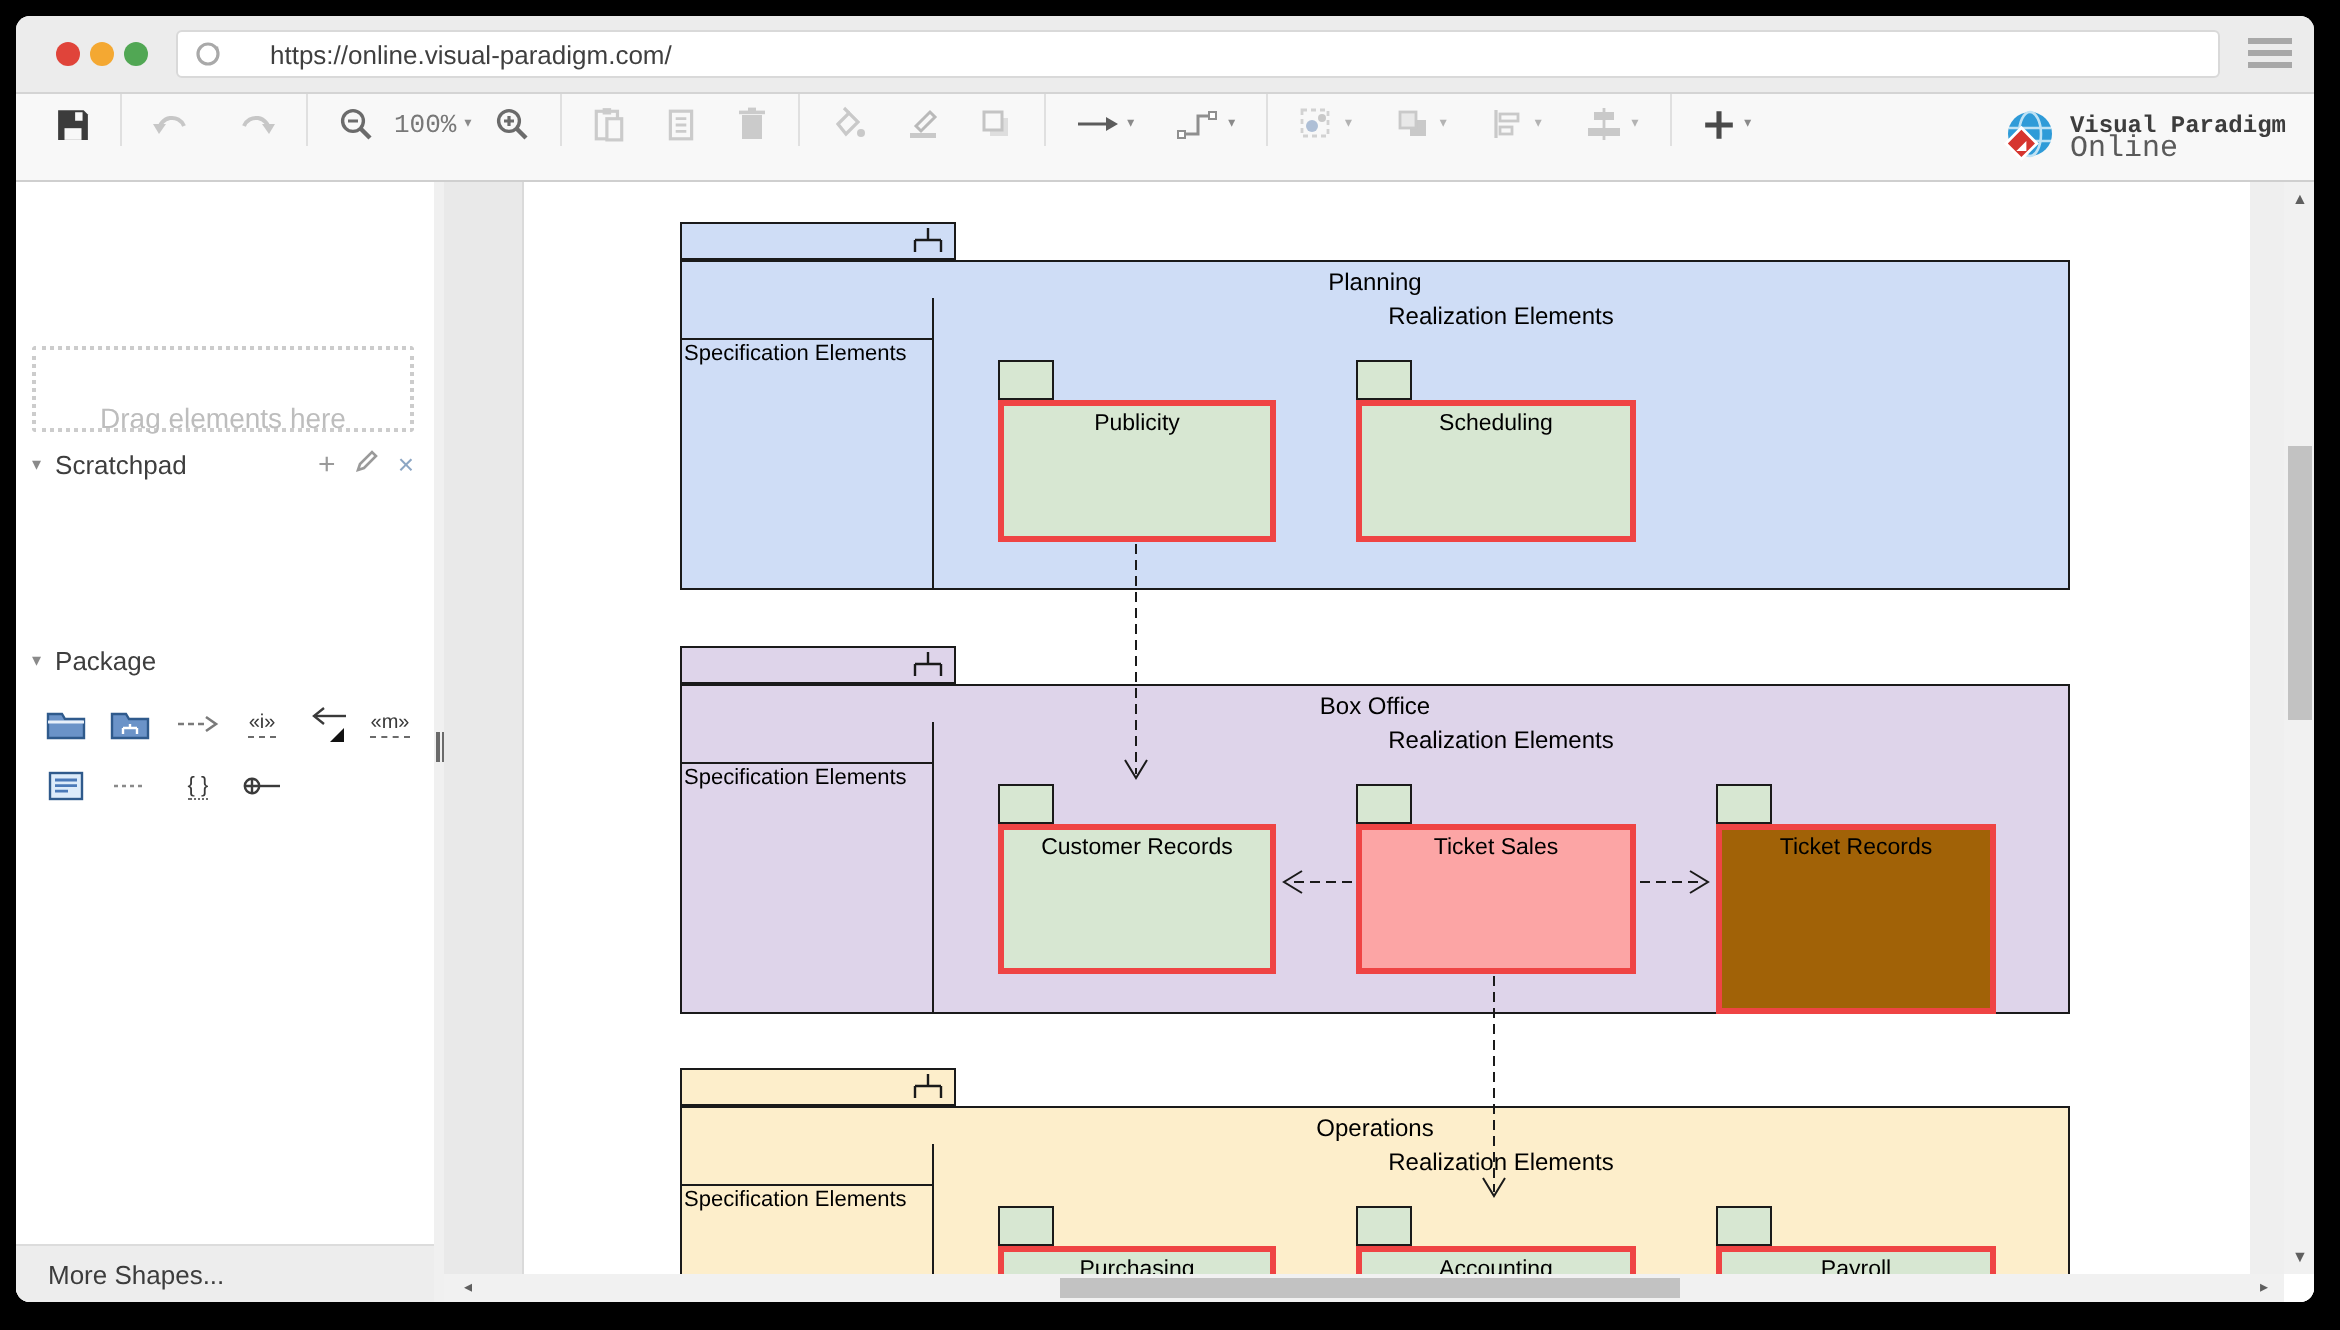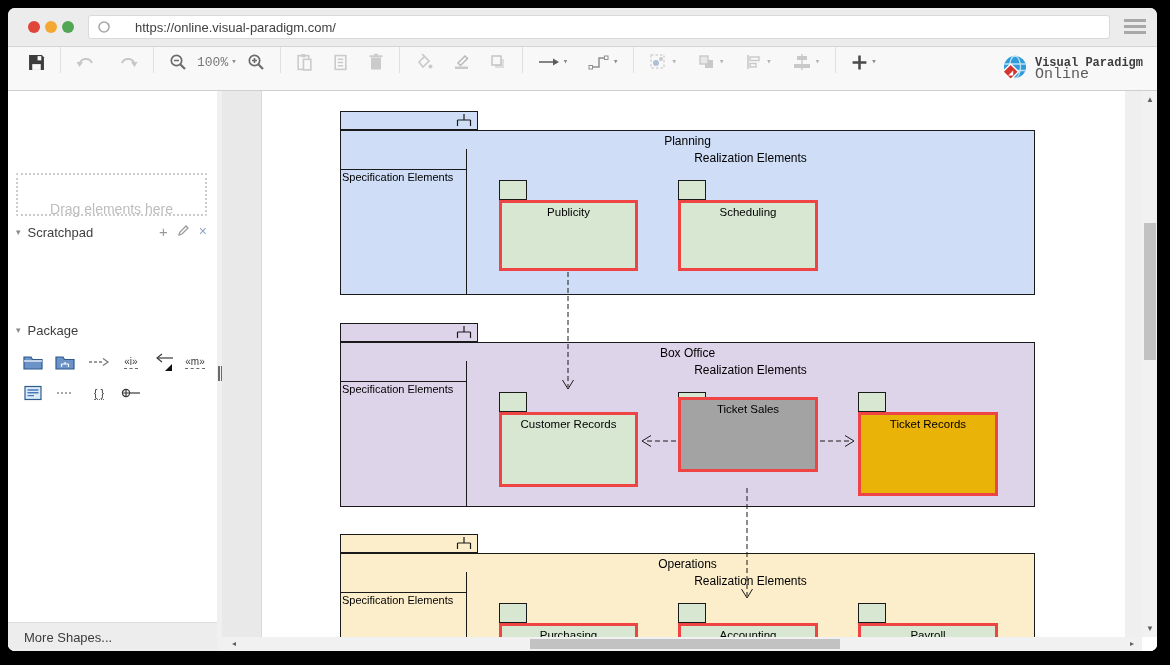--- a/index.html
+++ b/index.html
@@ -396,25 +396,25 @@
   <div class="divider" style="left:458px;top:353px;height:146px;"></div>
   <div class="hline" style="left:332px;top:373px;width:126px;"></div>
   <div class="spec-label" style="left:334px;top:375px;">Specification Elements</div>
   <div class="real-label" style="left:458px;top:355px;width:569px;">Realization Elements</div>
 
   <div class="child-tab" style="left: 491px; top: 384px; background-color: rgb(215, 231, 210);"></div>
   <div class="child-body" style="left: 491px; top: 404px; width: 139px; height: 75px; background-color: rgb(215, 231, 210);">
     <div class="child-label">Customer Records</div>
   </div>
   <div class="child-tab" style="left: 670px; top: 384px; background-color: rgb(215, 231, 210);"></div>
-  <div class="child-body" style="left: 670px; top: 389px; width: 140px; height: 75px; background-color: #a3a3a3;">
+  <div class="child-body" style="left: 670px; top: 404px; width: 140px; height: 75px; background-color: #fca5a5;">
     <div class="child-label">Ticket Sales</div>
   </div>
   <div class="child-tab" style="left: 850px; top: 384px; background-color: rgb(215, 231, 210);"></div>
-  <div class="child-body" style="left: 850px; top: 404px; width: 140px; height: 84px; background-color: #eab308;">
+  <div class="child-body" style="left: 850px; top: 404px; width: 140px; height: 95px; background-color: #a16207;">
     <div class="child-label">Ticket Records</div>
   </div>
 
   <div class="pkg-tab" style="left: 332px; top: 526px; width: 138px; height: 19px; background-color: rgb(253, 238, 203);"></div>
   <svg class="fork-icon" style="left:448px;top:528px;" width="16" height="15" viewBox="0 0 16 15">
     <path d="M8 1 V7 M1.5 7 H14.5 M1.5 7 V13 M14.5 7 V13" fill="none" stroke="#1a1a1a" stroke-width="1.2"></path>
   </svg>
   <div class="pkg-body" style="left: 332px; top: 545px; width: 695px; height: 98px; border-bottom: none; background-color: rgb(253, 238, 203);">
     <div class="pkg-title">Operations</div>
   </div>

